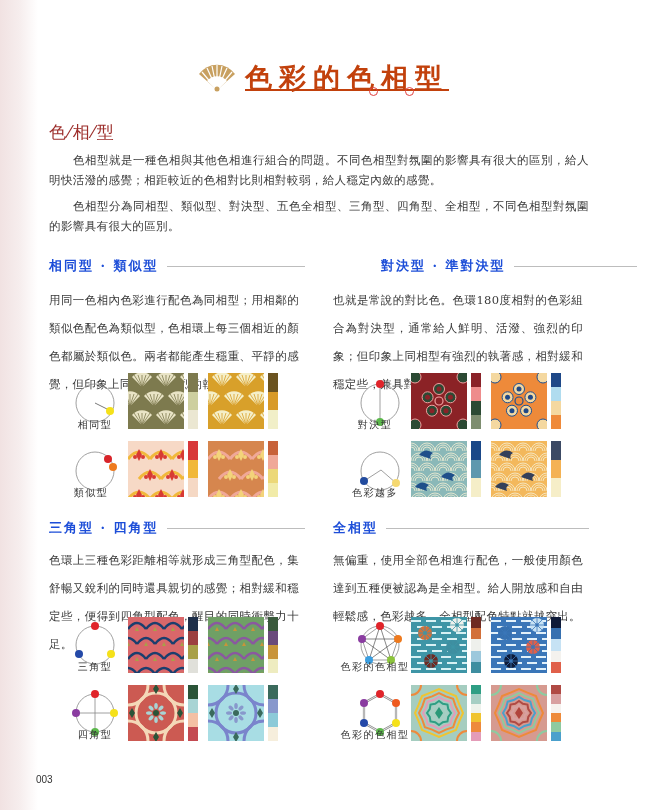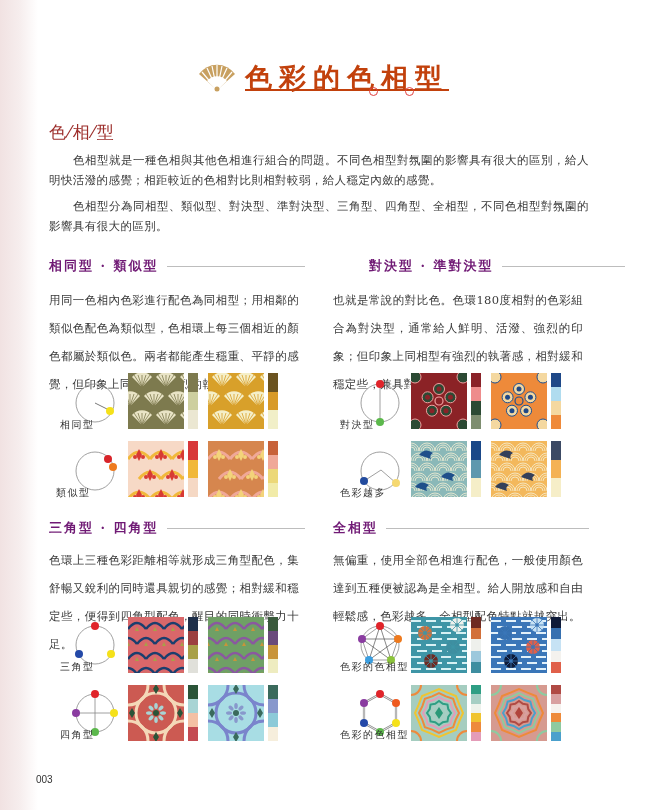--- a/index.html
+++ b/index.html
@@ -26,31 +26,31 @@
   .mark { position:absolute; width:7px; height:7px; border:1px solid #e04040; border-radius:50%; top:27px; }
   .sec-title {
     position:absolute; left:49px; top:121px; font-size:17px; color:#9c2d2a; letter-spacing:2px;
   }
   .para {
     position:absolute; left:49px; width:540px;
     font-size:11.5px; line-height:20px; color:#3a3a3a; letter-spacing:0.4px;
     text-indent:24px; text-align:justify;
   }
   .sub-h {
-    position:absolute; font-size:13px; font-weight:bold; color:#701a75;
+    position:absolute; font-size:13px; font-weight:bold; color:#1d4ed8;
     display:flex; align-items:center; letter-spacing:2px;
   }
   .sub-h .rule { height:1px; background:#bdbdbd; margin-left:8px; flex:1; }
   .col-text {
     position:absolute; width:250px; font-size:11.5px; line-height:28px; color:#3a3a3a;
     text-align:justify; letter-spacing:0.3px;
   }
   .wheel { position:absolute; width:50px; height:50px; }
   .wlabel {
-    position:absolute; font-size:10px; color:#333; letter-spacing:1.5px; width:70px; 
+    position:absolute; font-size:10px; color:#333; letter-spacing:1.5px; width:70px; text-align:center;
   }
   .tile { position:absolute; width:56px; height:56px; overflow:hidden; }
   .swatch { position:absolute; width:10px; height:56px; display:flex; flex-direction:column; }
   .swatch div { flex:1; }
   .page-num { position:absolute; left:36px; top:774px; font-size:10px; color:#333; font-family:"Liberation Sans", sans-serif; }
 </style>
 </head>
 <body>
 
 <div class="edge"></div>
@@ -70,27 +70,27 @@
     <path d="M20 26 L10 17 A13 13 0 0 1 30 17 Z" fill="#fff"></path>
     <circle cx="20" cy="25" r="2.5" fill="#c8a060"></circle>
   </svg>
   <span class="page-title">色彩的色相型</span>
   <span class="mark" style="left:172px"></span>
   <span class="mark" style="left:208px"></span>
 </div>
 
 <div class="sec-title">色⁄相⁄型</div>
 <p class="para" style="top:150px; margin:0;">色相型就是一種色相與其他色相進行組合的問題。不同色相型對氛圍的影響具有很大的區別，給人明快活潑的感覺；相距較近的色相對比則相對較弱，給人穩定內斂的感覺。</p>
-<p class="para" style="top:196px; margin:0;">色相型分為同相型、類似型、對決型、準對決型、三角型、四角型、全相型，不同色相型對氛圍的影響具有很大的區別。</p>
+<p class="para" style="top:196px; margin:0;">色相型分為同相型、類似型、對決型、五色全相型、三角型、四角型、全相型，不同色相型對氛圍的影響具有很大的區別。</p>
 
 <div class="sub-h" style="left:49px; top:257px; width:256px;">
   <span>相同型 · 類似型</span>
     <span class="rule"></span>
 </div>
-<div class="sub-h" style="left:321px; top:257px; width:256px;padding-left:48px;">
+<div class="sub-h" style="left:333px; top:257px; width:256px;padding-left:48px;">
   <span>對決型 · 準對決型</span>
     <span class="rule"></span>
 </div>
 <div class="sub-h" style="left:49px; top:519px; width:256px;">
   <span>三角型 · 四角型</span>
     <span class="rule"></span>
 </div>
 <div class="sub-h" style="left:333px; top:519px; width:256px;">
   <span>全相型</span>
     <span class="rule"></span>

